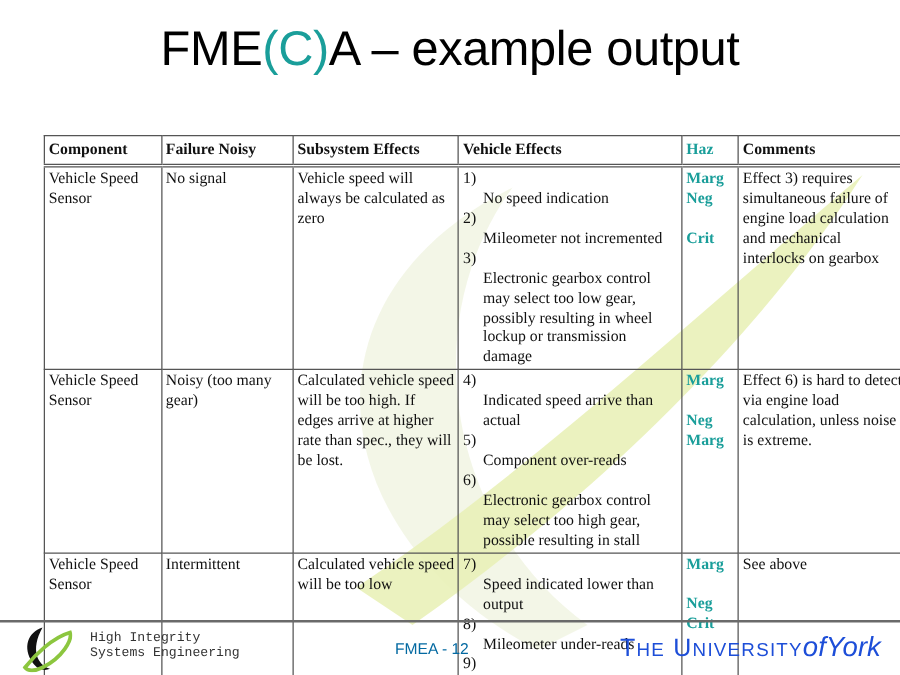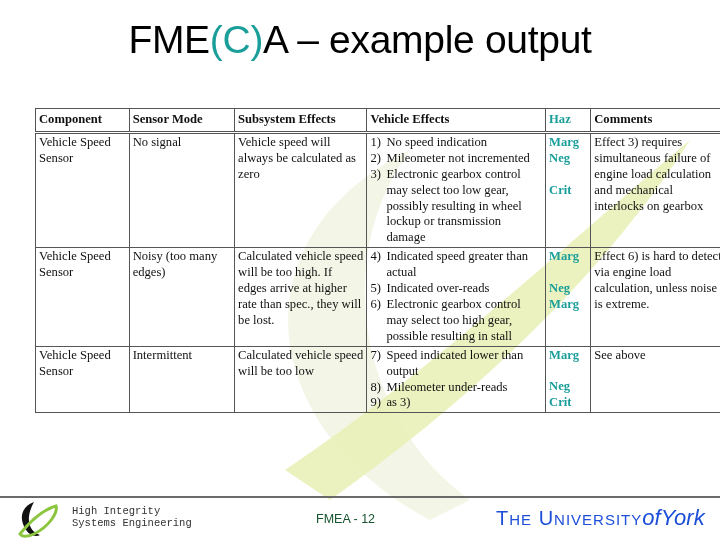--- a/index.html
+++ b/index.html
@@ -10,25 +10,25 @@
   table.fmea { position:absolute; left:35px; top:108px; width:693px; border-collapse:collapse; z-index:2; font-size:12.6px; line-height:15.9px; color:#111; }
   table.fmea th, table.fmea td { border:1px solid #555; vertical-align:top; padding:1px 3px 1px 3px; text-align:left; }
   table.fmea th { font-weight:bold; padding-top:3px; padding-bottom:3px; }
   table.fmea thead tr { border-bottom:3px double #555; }
   table.fmea thead th { border-bottom:3px double #555; }
   .haz { color:#1a9e9a; font-weight:bold; text-align:right; }
   .haz-cell div { min-height:15.9px; }
   ol.effects { margin:0; padding:0; list-style:none; }
   ol.effects li { display:flex; }
   ol.effects li .num { width:16px; flex:0 0 16px; }
-  ol.effects li .txt { flex:1; }
+  ol.effects li .txt { flex:1;margin-top:16px; }
   .footer-line { position:absolute; left:0; top:496px; width:720px; height:2px; background:#6a6a6a; z-index:2; }
   .footer-logo { position:absolute; left:14px; top:500px; width:44px; height:38px; z-index:2; }
   .footer-org { position:absolute; left:72px; top:506px; font-family:Liberation Mono, monospace; font-size:10.5px; line-height:11.5px; color:#333; z-index:2; }
-  .footer-page { position:absolute; left:316px; top:512px; font-family:"Liberation Sans", sans-serif; font-size:12.5px; color:#14532d; z-index:2; }
+  .footer-page { position:absolute; left:316px; top:512px; font-family:"Liberation Sans", sans-serif; font-size:12.5px; color:#0369a1; z-index:2; }
   .footer-uni { position:absolute; left:496px; top:505px; font-family:Liberation Sans, sans-serif; font-size:20px; color:#1d4ed8; letter-spacing:1px; z-index:2; white-space:nowrap; }
   .footer-uni .sc { font-size:15px; }
   .footer-uni .ital { font-style:italic; font-size:22px; letter-spacing:0; }
 </style>
 </head>
 <body>
 
 <svg class="watermark" viewBox="0 0 720 540">
   <path d="M430 520 C 260 430, 230 240, 410 150 C 330 260, 360 420, 470 500 Z" fill="#f2f5e4" opacity="0.9"></path>
   <path d="M285 470 C 420 380, 560 250, 690 140 C 620 250, 500 380, 330 500 Z" fill="#e9f1b8" opacity="0.9"></path>
@@ -41,21 +41,21 @@
     <col style="width:87px">
       <col style="width:98px">
       <col style="width:123px">
       <col style="width:166px">
       <col style="width:42px">
       <col style="width:127px">
   </colgroup>
   <thead>
     <tr>
       <th>Component</th>
-      <th>Sensor Mode</th>
+      <th>Failure Noisy</th>
       <th>Subsystem Effects</th>
       <th>Vehicle Effects</th>
       <th class="haz">Haz</th>
       <th>Comments</th>
     </tr>
   </thead>
   <tbody>
 
     <tr>
       <td>Vehicle Speed Sensor</td>
@@ -81,31 +81,31 @@
         <div>Marg</div>
         <div>Neg</div>
         <div></div>
         <div>Crit</div>
       </td>
       <td>Effect 3) requires simultaneous failure of engine load calculation and mechanical interlocks on gearbox</td>
     </tr>
 
     <tr>
       <td>Vehicle Speed Sensor</td>
-      <td>Noisy (too many edges)</td>
+      <td>Noisy (too many gear)</td>
       <td>Calculated vehicle speed will be too high. If edges arrive at higher rate than spec., they will be lost.</td>
       <td>
         <ol class="effects">
           <li>
               <span class="num">4)</span>
-              <span class="txt">Indicated speed greater than actual</span>
+              <span class="txt">Indicated speed arrive than actual</span>
             </li>
           <li>
               <span class="num">5)</span>
-              <span class="txt">Indicated over-reads</span>
+              <span class="txt">Component over-reads</span>
             </li>
           <li>
               <span class="num">6)</span>
               <span class="txt">Electronic gearbox control may select too high gear, possible resulting in stall</span>
             </li>
         </ol>
       </td>
       <td class="haz haz-cell">
         <div>Marg</div>
         <div></div>

